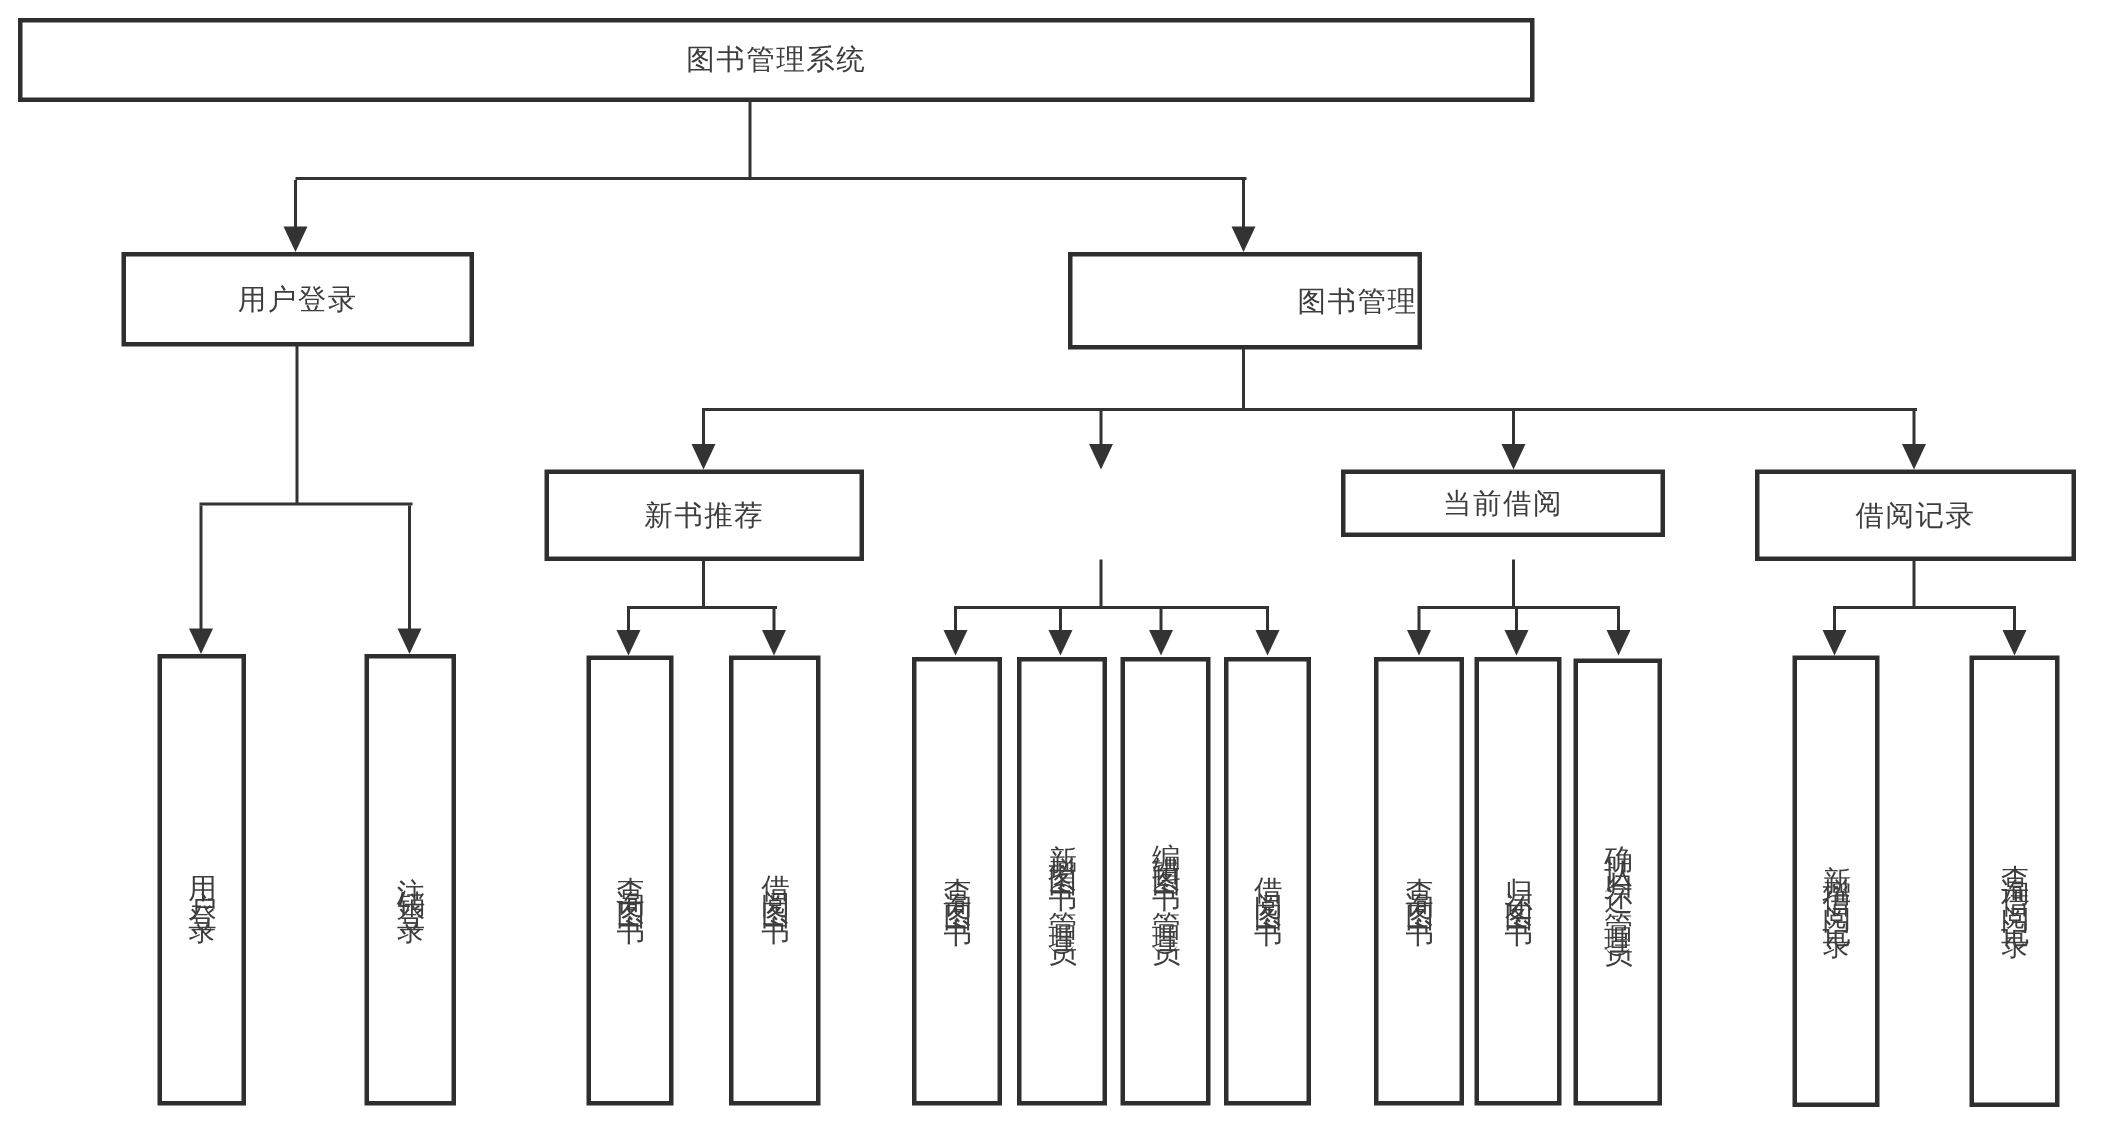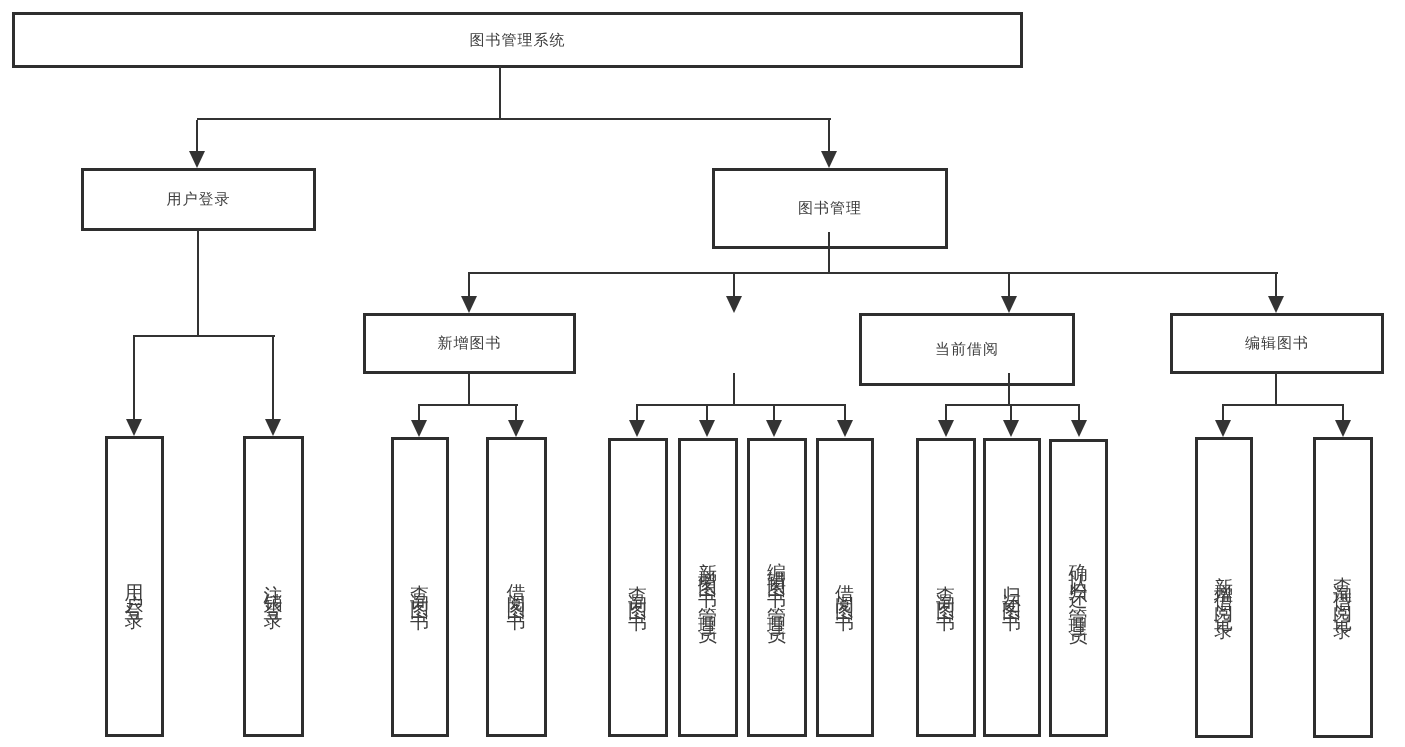--- a/index.html
+++ b/index.html
@@ -4,21 +4,21 @@
 <style>
   html,body{margin:0;padding:0;background:#ffffff;}
   #stage{
     position:relative;width:1405px;height:747px;background:#ffffff;overflow:hidden;
     font-family:"Liberation Sans","DejaVu Sans",sans-serif;color:#3d3d3d;
   }
   .box{
     position:absolute;box-sizing:border-box;border:3px solid #2e2e2e;background:#ffffff;
     display:flex;align-items:center;justify-content:center;
   }
-  .hlabel{font-size:15px;letter-spacing:1px;white-space:nowrap;}
+  .hlabel{font-size:19px;letter-spacing:1px;white-space:nowrap;}
   .vbox{border-width:3px;}
   .vlabel{
     writing-mode:vertical-rl;text-orientation:mixed;
     font-size:19px;letter-spacing:9px;line-height:1;white-space:nowrap;
   }
   .line{position:absolute;background:#333333;}
   .tri{
     position:absolute;width:0;height:0;
     border-left:8px solid transparent;border-right:8px solid transparent;
     border-top:17px solid #333333;
@@ -33,32 +33,32 @@
 
 <div id="stage">
 
   <div class="box" style="left:12px;top:12px;width:1011px;height:56px;">
     <span class="hlabel">图书管理系统</span>
   </div>
 
   <div class="box" style="left:81px;top:168px;width:235px;height:63px;">
     <span class="hlabel">用户登录</span>
   </div>
-  <div class="box" style="left:712px;top:168px;width:236px;height:81px;">
+  <div class="box" style="left:712px;top:168px;width:236px;height:65px;justify-content:flex-end;">
     <span class="hlabel">图书管理</span>
   </div>
 
   <div class="box" style="left:363px;top:313px;width:213px;height:61px;">
-    <span class="hlabel">新增图书</span>
+    <span class="hlabel">新书推荐</span>
   </div>
-  <div class="box" style="left:859px;top:313px;width:216px;height:73px;">
+  <div class="box" style="left:894px;top:313px;width:216px;height:45px;">
     <span class="hlabel">当前借阅</span>
   </div>
   <div class="box" style="left:1170px;top:313px;width:214px;height:61px;">
-    <span class="hlabel">编辑图书</span>
+    <span class="hlabel">借阅记录</span>
   </div>
 
   <div class="box vbox" style="left:105px;top:436px;width:59px;height:301px;">
     <span class="vlabel">用户登录</span>
   </div>
   <div class="box vbox" style="left:243px;top:436px;width:61px;height:301px;">
     <span class="vlabel">注销登录</span>
   </div>
 
   <div class="box vbox" style="left:391px;top:437px;width:58px;height:300px;">

